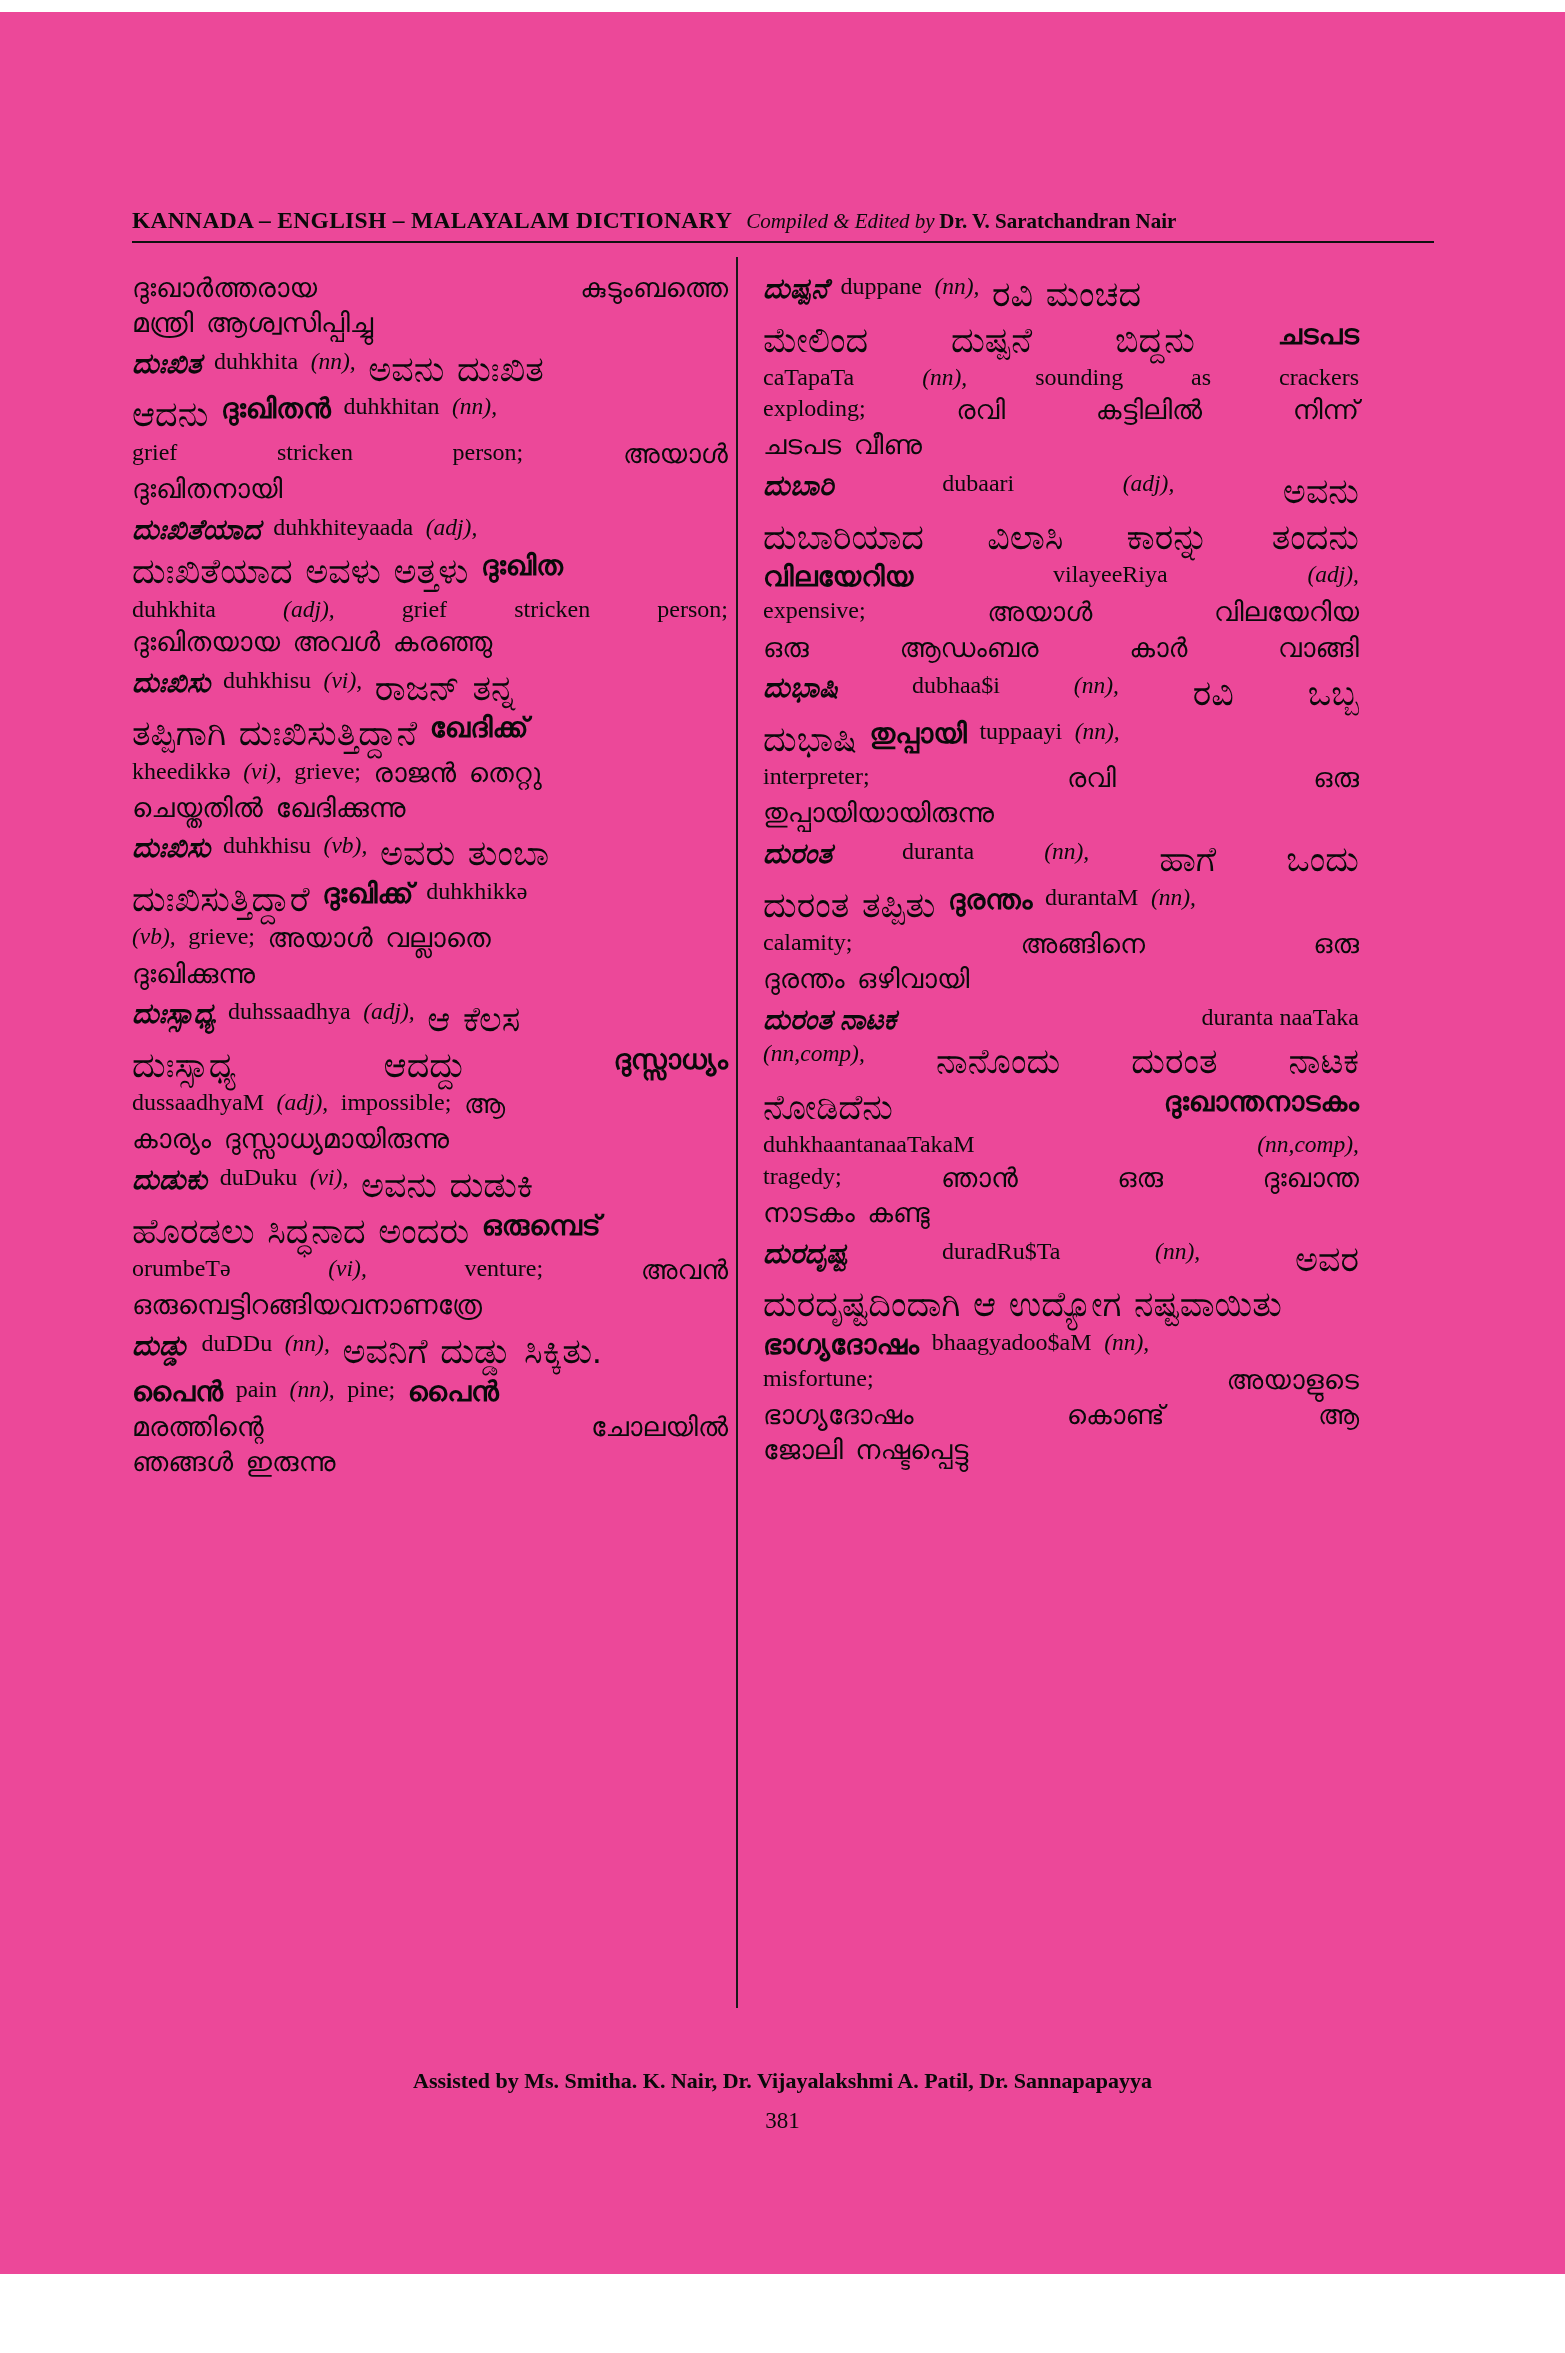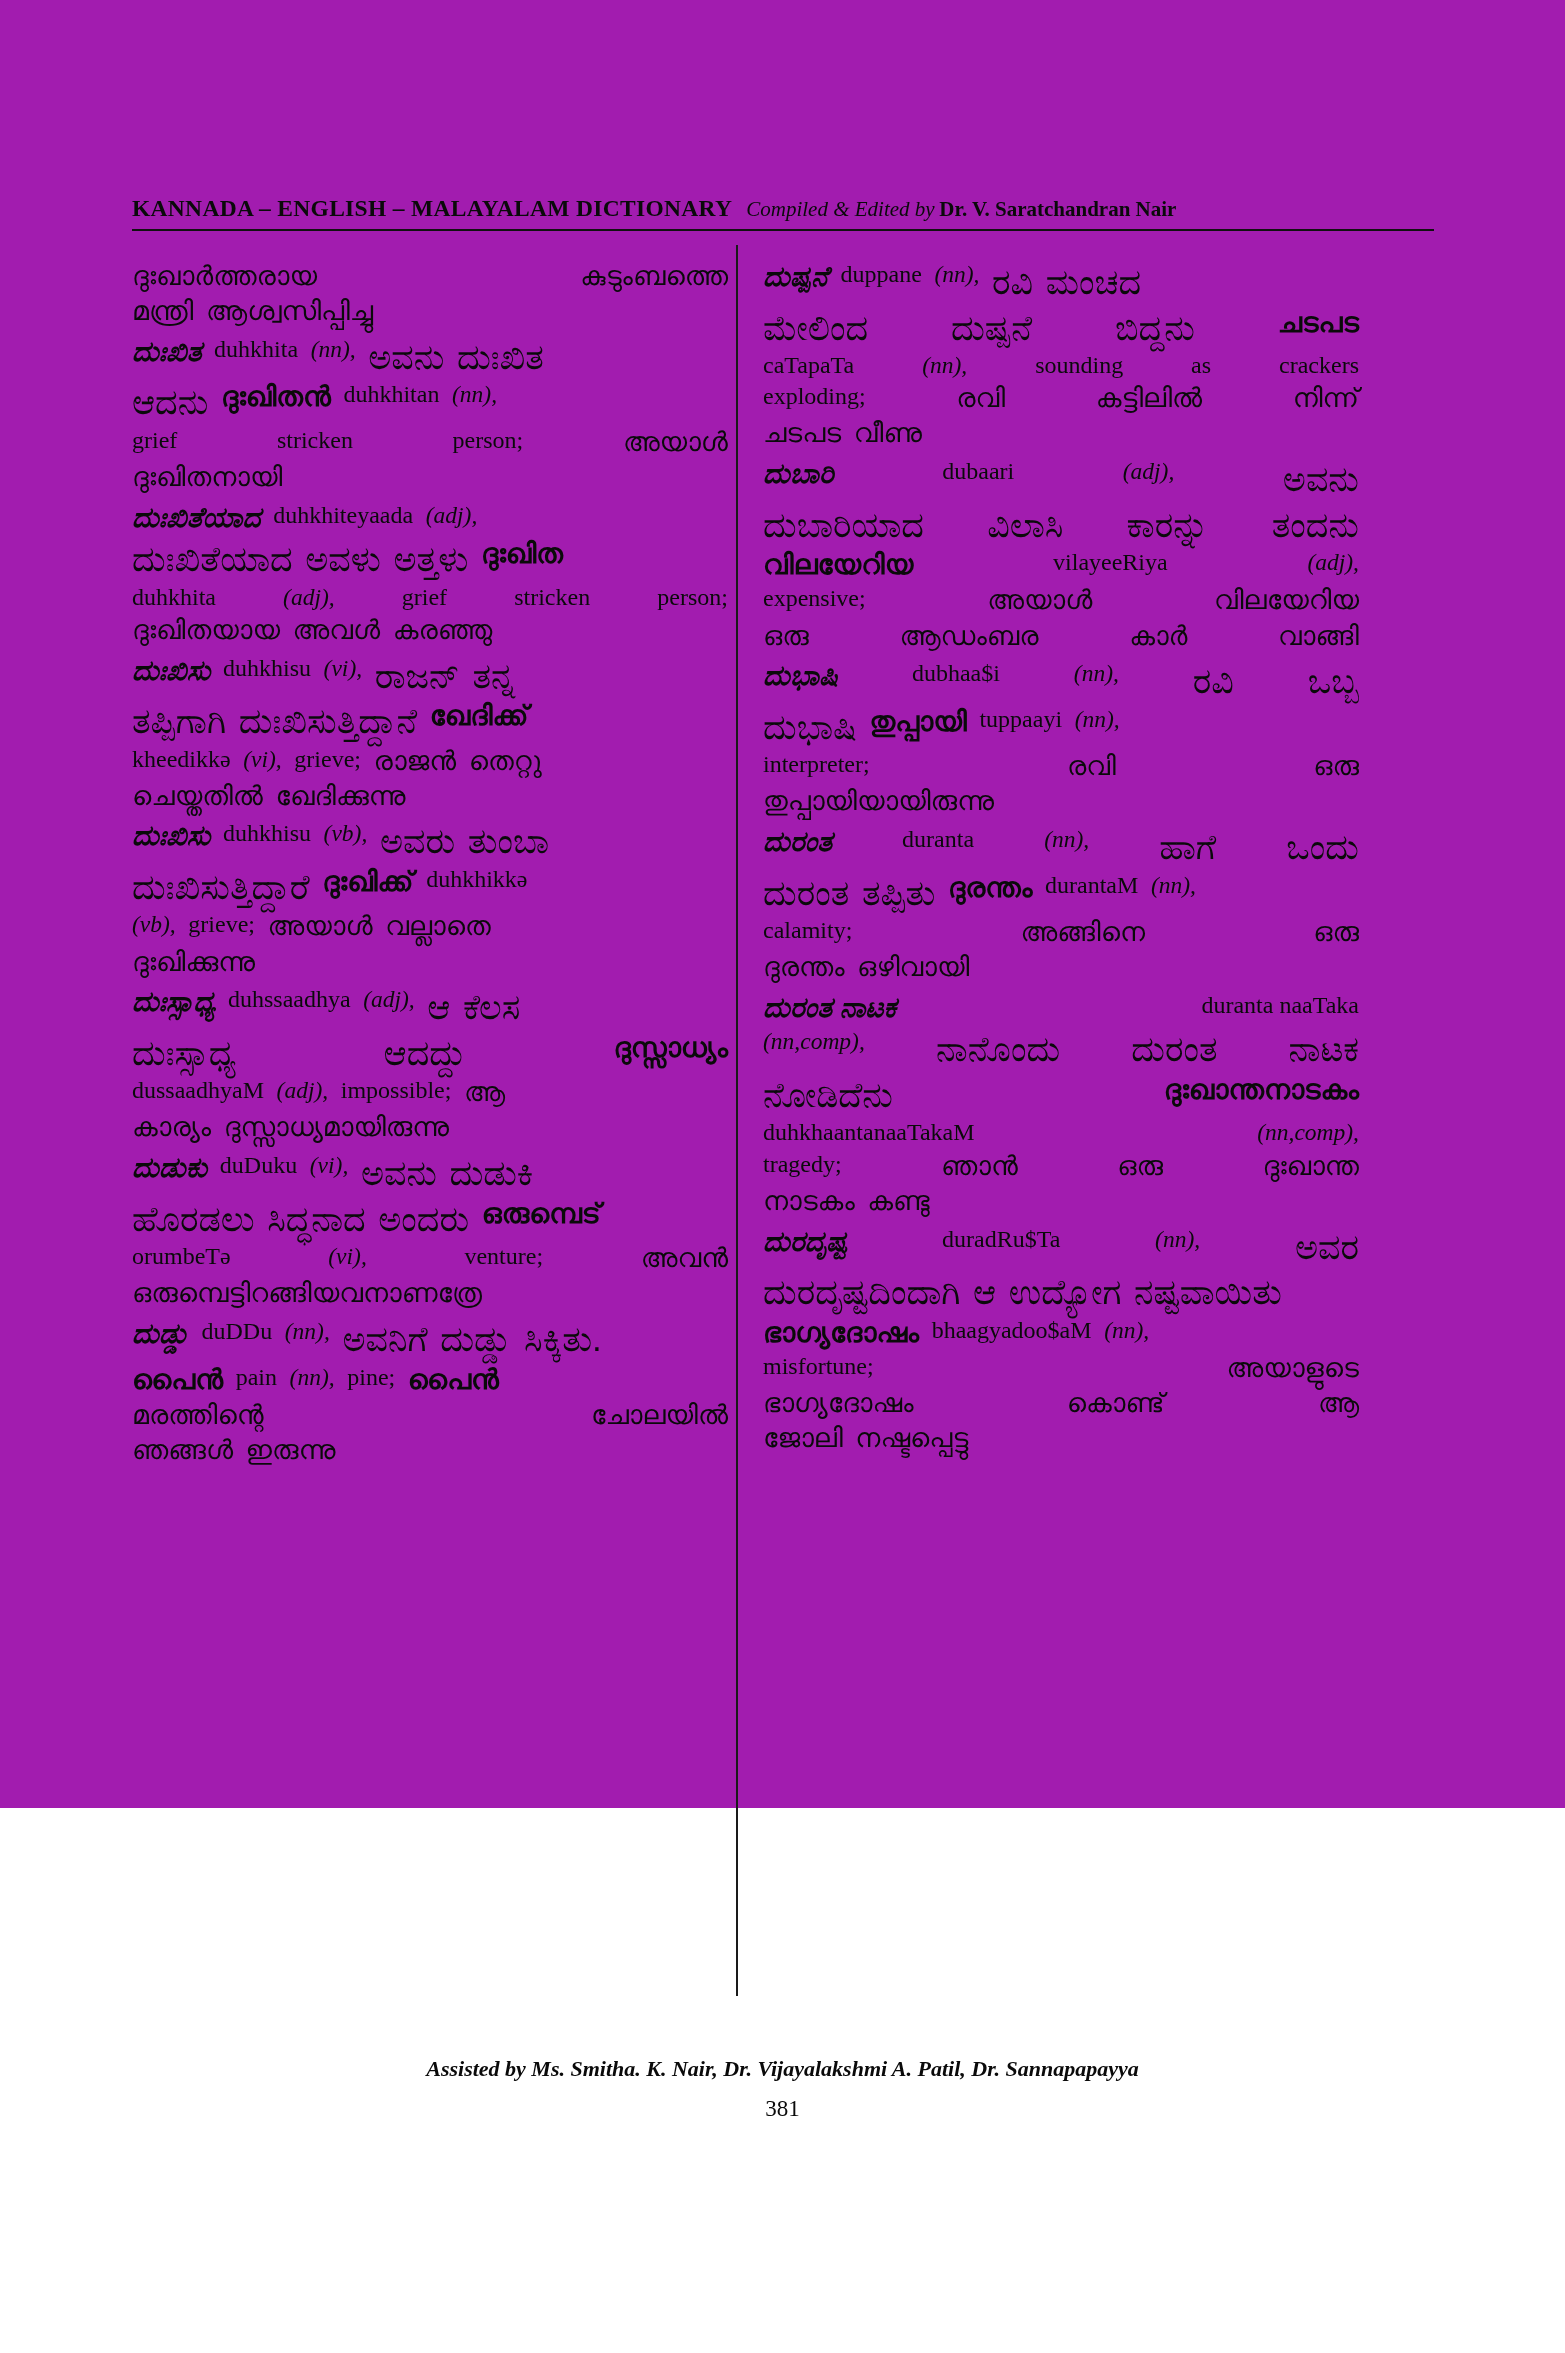--- a/index.html
+++ b/index.html
@@ -11,24 +11,24 @@
     width: 1565px;
     height: 2354px;
     font-family: "Liberation Serif", "DejaVu Serif", serif;
     color: #0a0a0a;
     position: relative;
     overflow: hidden;
   }
 
   .page {
     position: absolute;
-    left: 0; top: 0;
+    left: 0; top: 12px;
     width: 1565px;
-    height: 1808px;
-    background: #a21caf;
+    height: 2262px;
+    background: #ec4899;
   }
 
   
   .header {
     position: absolute;
     left: 132px;
     top: 195px;
     width: 1302px;
     white-space: nowrap;
   }
@@ -136,21 +136,20 @@
     left: 132px;
     top: 2029px;
     width: 1302px;
     height: 0;
   }
   .footer-credit {
     position: absolute;
     left: 0; top: 2056px;
     width: 1565px;
     text-align: center;
-    font-style: italic;
     font-weight: bold;
     font-size: 22px;
   }
   .page-number {
     position: absolute;
     left: 0; top: 2096px;
     width: 1565px;
     text-align: center;
     font-size: 23px;
   }

